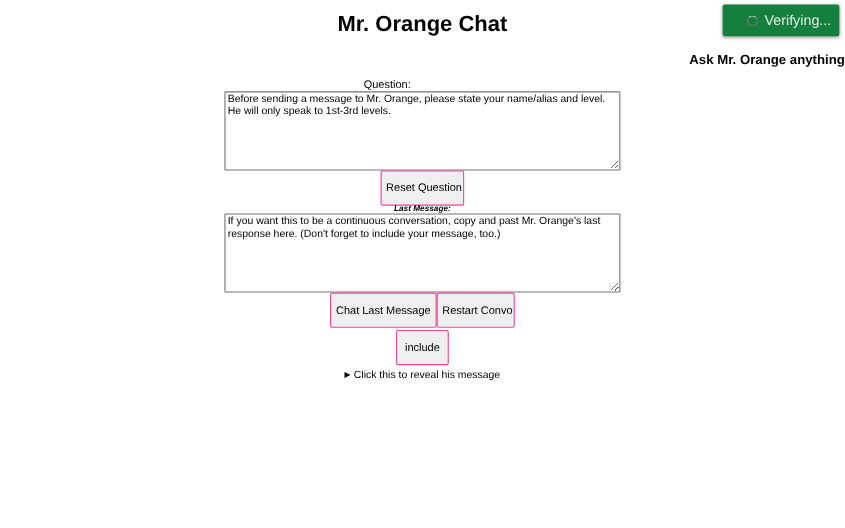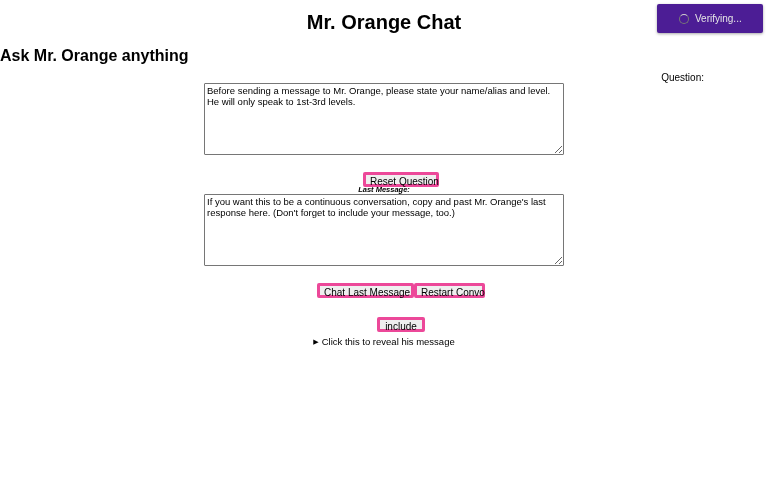--- a/index.html
+++ b/index.html
@@ -25,31 +25,31 @@
       text-align: center;
       font-size: 20px;
       font-weight: bold;
       margin: 0;
     }
     .subtitle {
       position: absolute;
       top: 47px;
       left: 0;
       width: 768px;
-      text-align: left;
-      font-size: 16px;
+      text-align: right;
+      font-size: 12px;
       font-weight: bold;
       margin: 0;
     }
     .label-q {
       position: absolute;
       top: 72px;
       left: 0;
       width: 704px;
-      text-align: right;
+      text-align: center;
       font-size: 10px;
     }
     .label-lm {
       position: absolute;
       top: 185px;
       left: 0;
       width: 768px;
       text-align: center;
       font-size: 7.5px;
       font-weight: bold;
@@ -70,33 +70,33 @@
       color: #000;
       background: #fff;
       resize: both;
       overflow: hidden;
       margin: 0;
     }
     .ta-question { top: 83px; }
     .ta-last { top: 194px; }
     .btn {
       position: absolute;
-      height: 15px;
+      height: 32px;
       box-sizing: border-box;
-      border: 3px solid #ec4899;
+      border: 1px solid #ec4899;
       border-radius: 2px;
       background: #efefef;
       font-family: "Liberation Sans", sans-serif;
       font-size: 10px;
       line-height: 13px;
       padding: 0 4px;
       color: #000;
       cursor: pointer;
       white-space: nowrap;
-      margin: 17px;
+      margin: 0;
     }
     .btn-reset-q { top: 155px; left: 346px; width: 76px; }
     .btn-reset-lm { top: 266px; left: 300px; width: 97px; }
     .btn-restart { top: 266px; left: 397px; width: 71px; text-align: right; }
     .btn-generate { top: 300px; left: 360px; width: 48px; }
     .details {
       position: absolute;
       top: 336px;
       left: 0;
       width: 768px;
@@ -109,27 +109,27 @@
       display: inline-block;
       margin-right: 3px;
       vertical-align: 1px;
     }
     .toast {
       position: absolute;
       top: 4px;
       left: 657px;
       width: 106px;
       height: 29px;
-      background: #4c1d95;
+      background: #15803d;
       border-radius: 2px;
       box-shadow: 0 1px 3px rgba(0,0,0,0.35);
       display: flex;
       align-items: center;
       color: #e6e6e6;
-      font-size: 10px;
+      font-size: 13px;
     }
     .spinner {
       width: 10px;
       height: 10px;
       border: 1.5px solid #777;
       border-top-color: #cfcfcf;
       border-radius: 50%;
       margin-left: 22px;
       margin-right: 6px;
       box-sizing: border-box;

